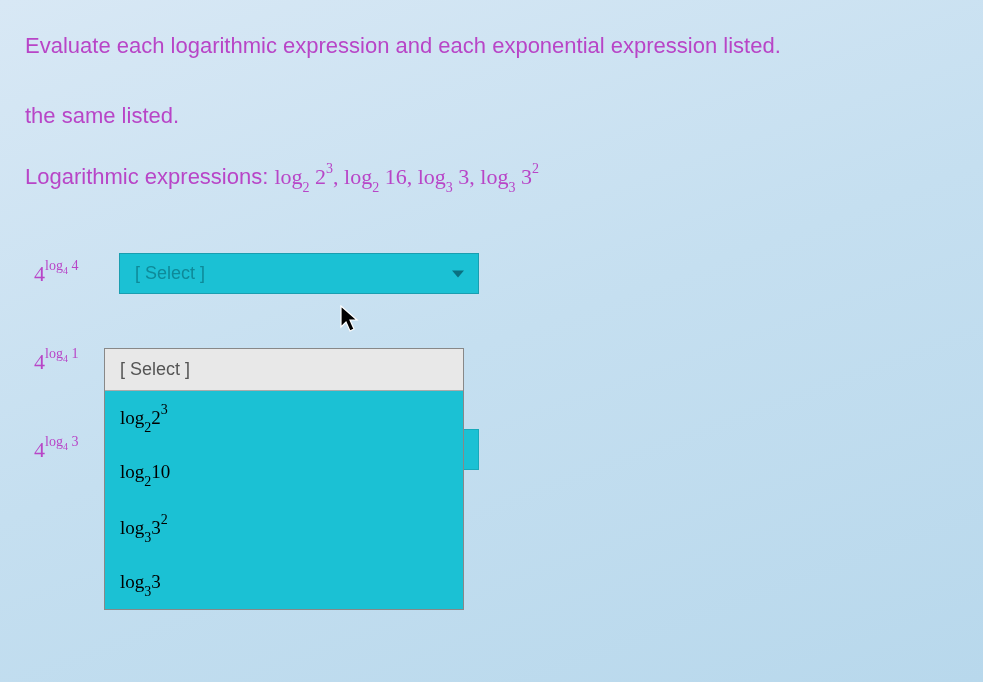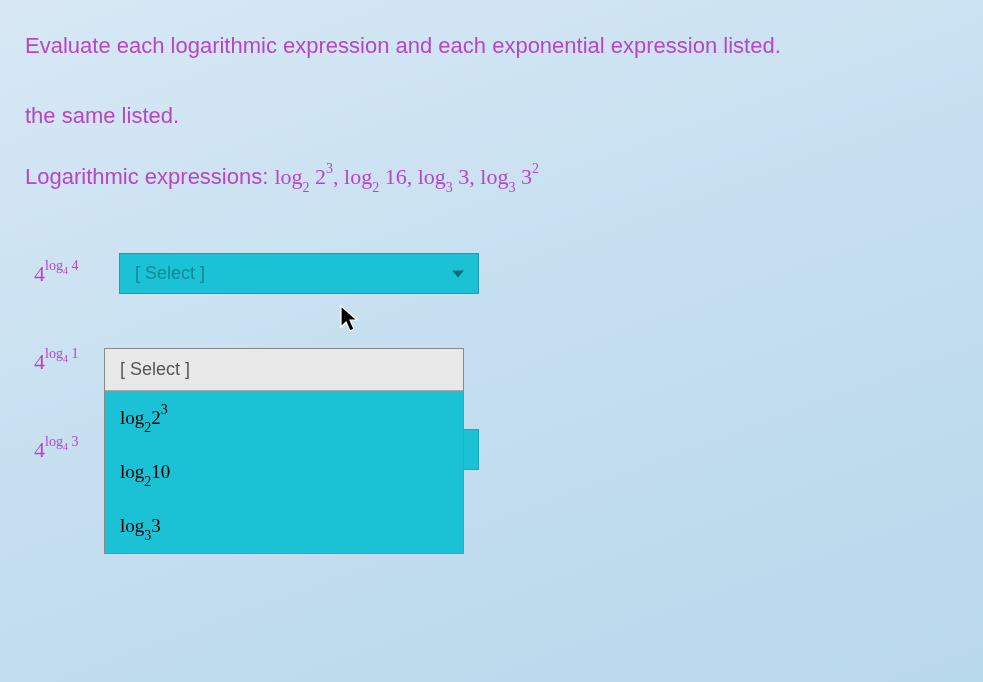--- a/index.html
+++ b/index.html
@@ -172,20 +172,23 @@
 
 <div class="dropdown">
   <div class="dropdown-header">[ Select ]</div>
   <div class="dropdown-option">
     <span>log</span><span class="sub">2</span><span>2</span><span class="sup">3</span>
   </div>
   <div class="dropdown-option">
     <span>log</span><span class="sub">2</span><span>10</span>
   </div>
   <div class="dropdown-option">
+    <span>log</span><span class="sub">3</span><span>3</span><span class="sup">2</span>
+  </div>
+  <div class="dropdown-option">
     <span>log</span><span class="sub">3</span><span>3</span>
   </div>
 </div>
 
 <div class="cursor">
   <svg width="22" height="28" viewBox="0 0 22 28">
     <path d="M1 1 L1 22 L6 17 L10 26 L14 24 L10 15 L17 15 Z" fill="#000" stroke="#fff" stroke-width="1.2"></path>
   </svg>
 </div>
 

